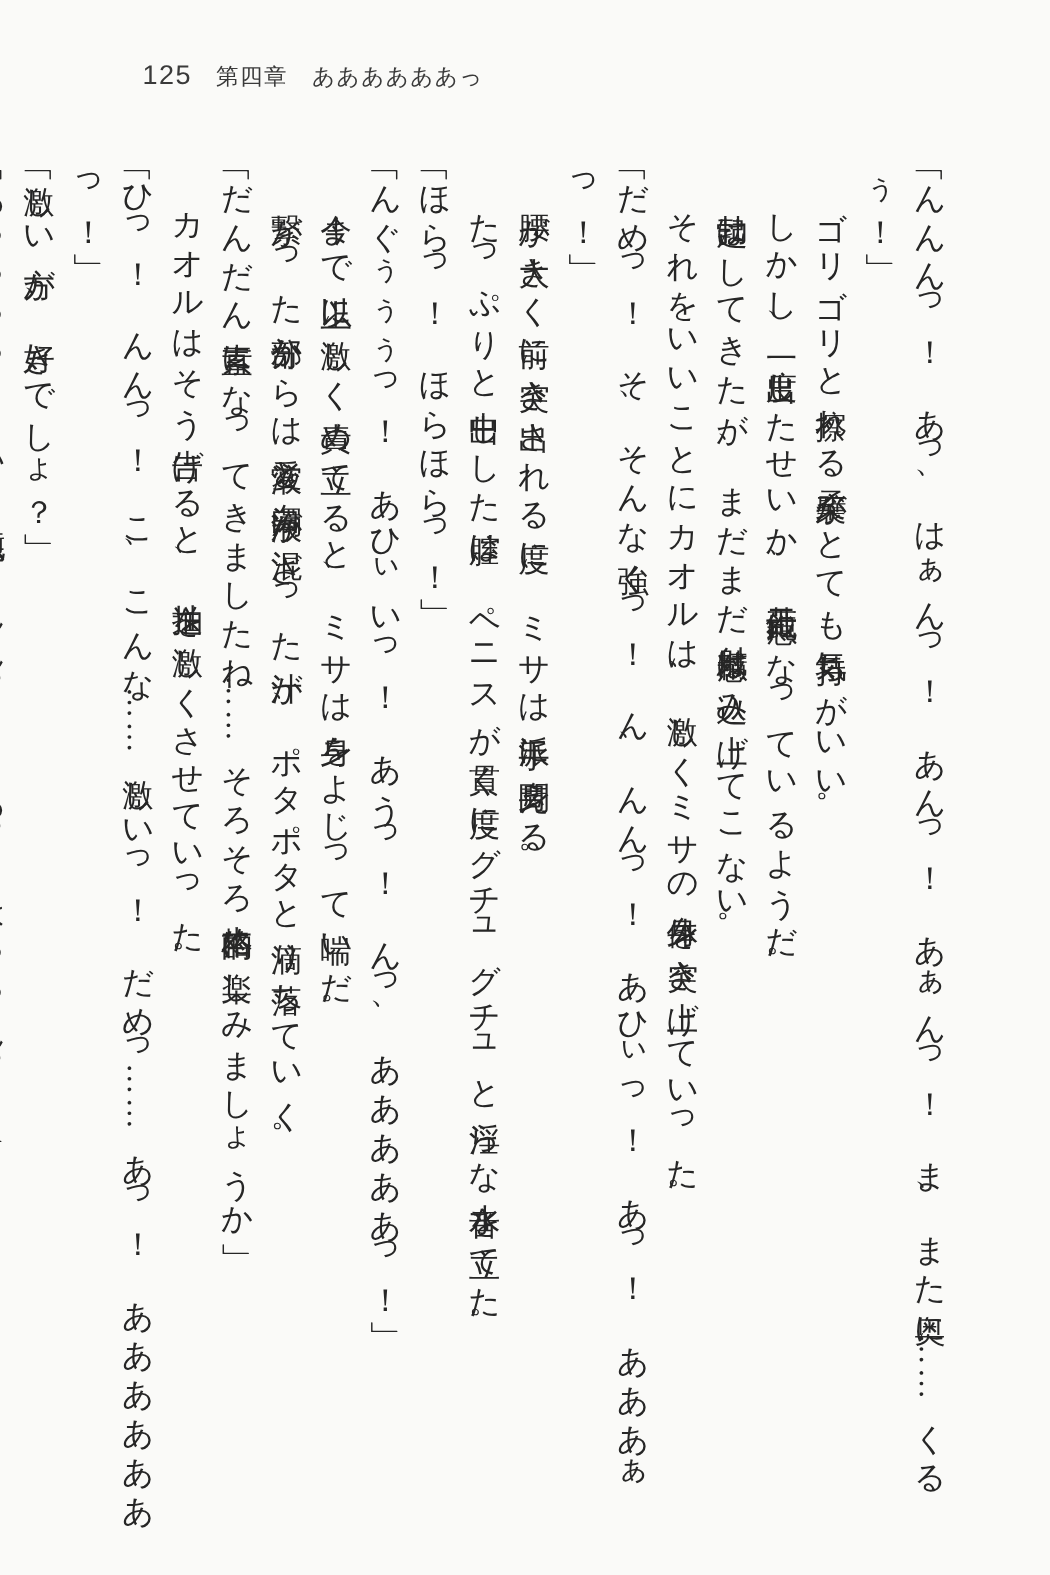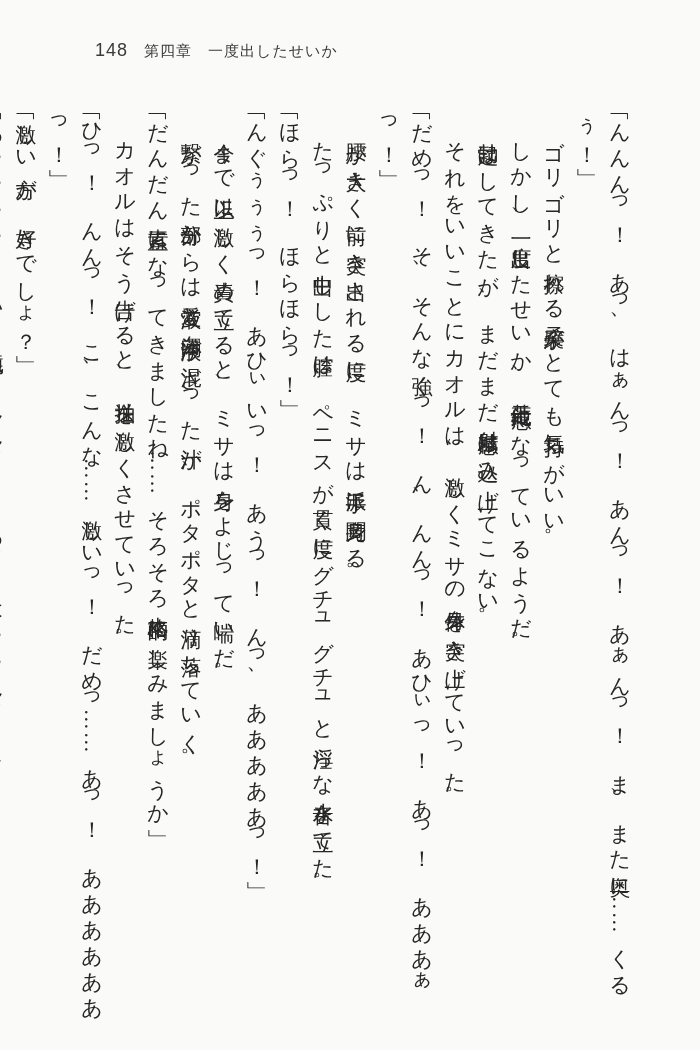--- a/index.html
+++ b/index.html
@@ -54,22 +54,22 @@
   .text-area p.narrative {
     text-indent: 1em;
   }
 </style>
 </head>
 <body>
 
 <div class="page">
 
   <div class="page-header">
-    <span class="page-number">148</span>
-    <span class="chapter-title">第四章　一度出したせいか</span>
+    <span class="page-number">125</span>
+    <span class="chapter-title">第四章　ああああああっ</span>
   </div>
 
   <div class="text-area">
       <p class="dialogue">「んんんっ！　あっ、はぁんっ！　あんっ！　あぁんっ！　ま、また奥に……くるぅ！」</p>
       <p class="narrative">ゴリゴリと擦れる柔襞がとても気持ちがいい。</p>
       <p class="narrative">しかし、一度出したせいか、若干鈍感になっているようだ。</p>
       <p class="narrative">勃起はしてきたが、まだまだ射精感は込み上げてこない。</p>
       <p class="narrative">それをいいことにカオルは、激しくミサの身体を突き上げていった。</p>
       <p class="dialogue">「だめっ！　そ、そんな強くっ！　ん、んんっ！　あひぃっ！　あっ！　あああぁっ！」</p>
       <p class="narrative">腰が大きく前に突き出される度に、ミサは派手に身悶える。</p>

